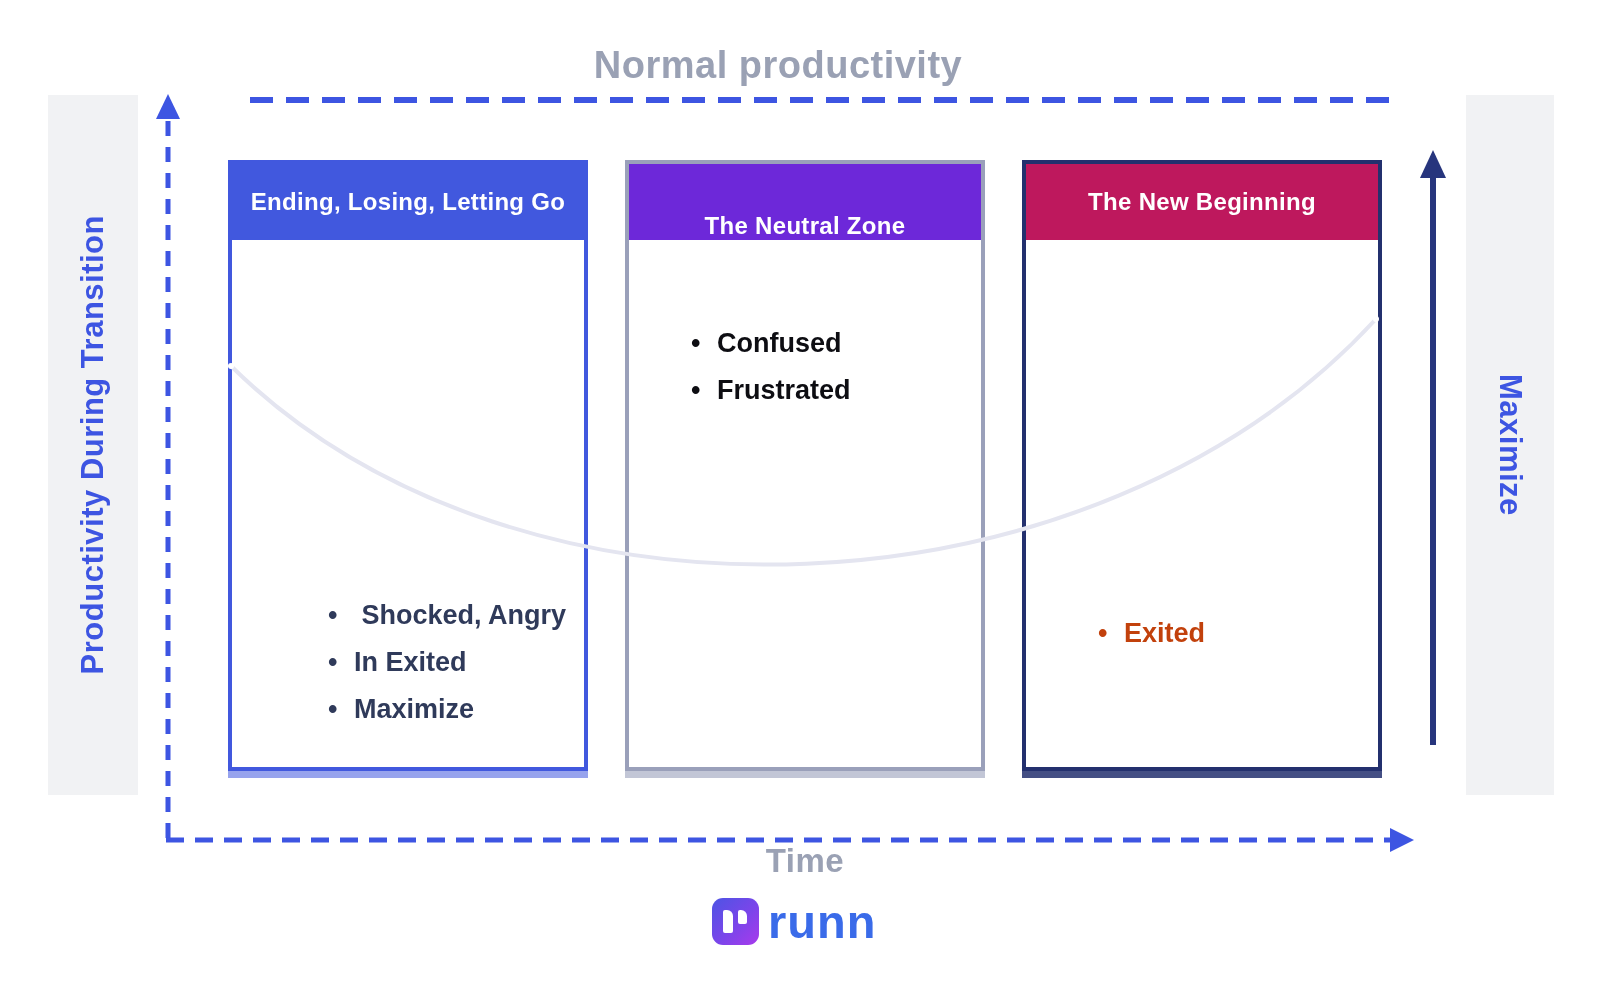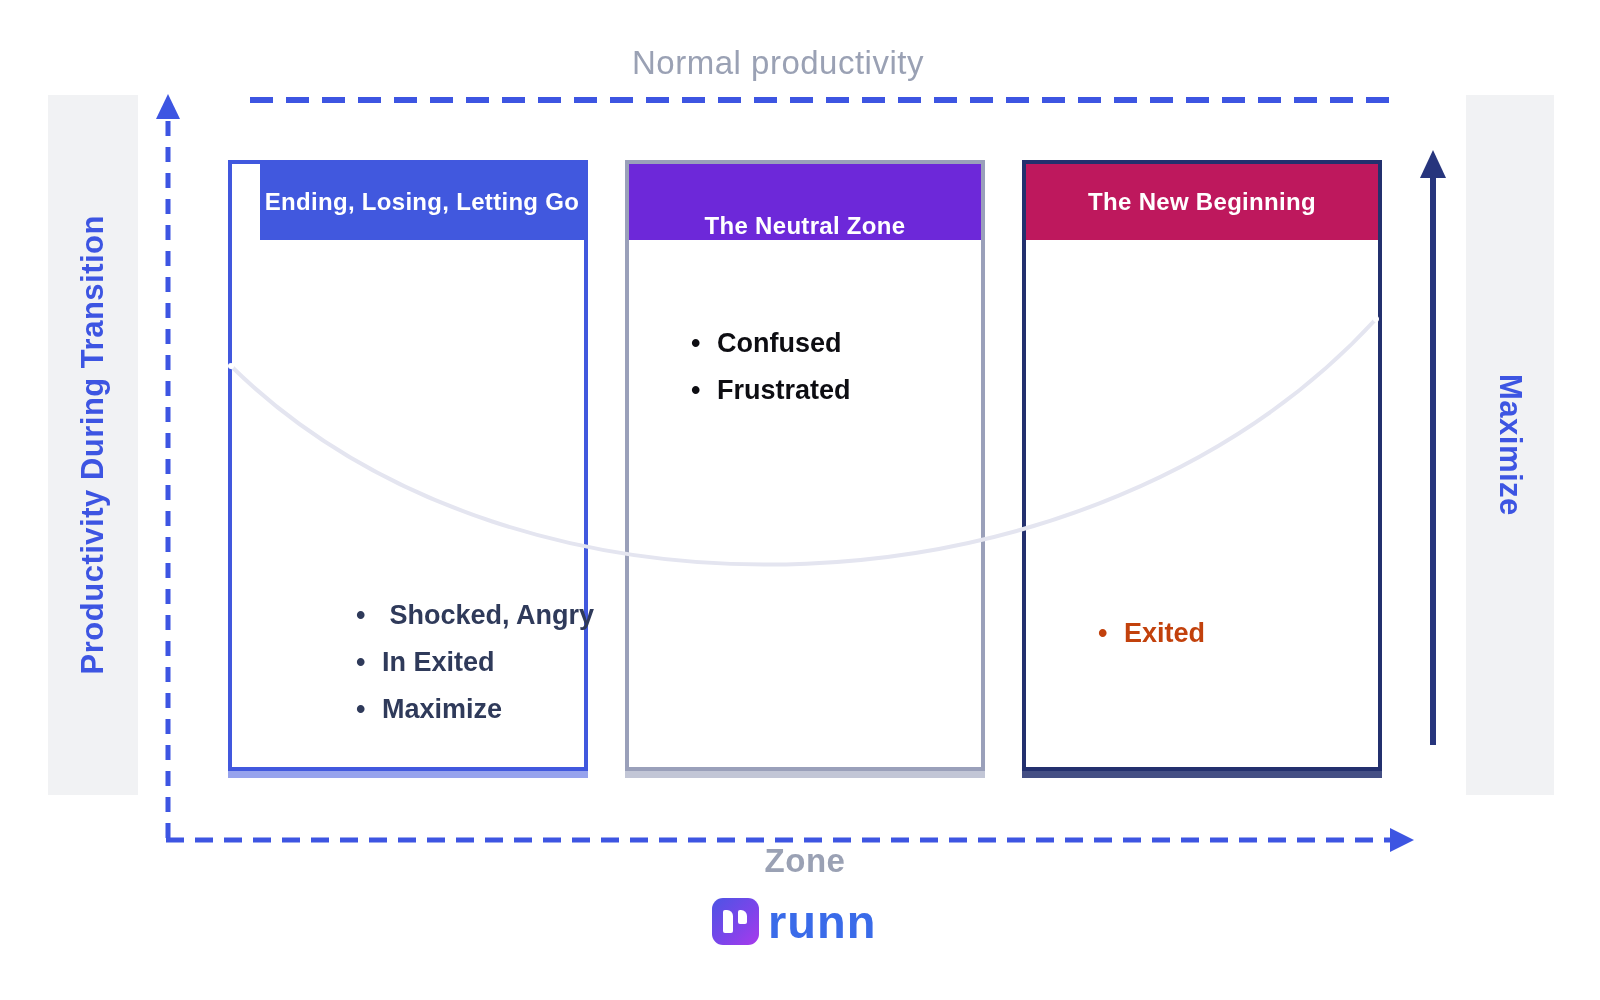--- a/index.html
+++ b/index.html
@@ -12,28 +12,28 @@
   .rail { position:absolute; top:95px; height:700px; background:#f1f2f4;
           display:flex; align-items:center; justify-content:center; }
   .rail-left  { left:48px;  width:90px; }
   .rail-right { left:1466px; width:88px; }
   .rail-label { color:#3d55e2; font-weight:bold; font-size:31px; letter-spacing:0.5px; }
   .rail-left .rail-label  { writing-mode:vertical-rl; transform:rotate(180deg); }
   .rail-right .rail-label { writing-mode:vertical-rl; }
 
   
   .top-label  { position:absolute; left:478px; top:44px;  width:600px; text-align:center;
-                font-size:33px; font-weight:normal; color:#9aa1b4; letter-spacing:0.5px; }
+                font-size:38px; font-weight:bold; color:#9aa1b4; letter-spacing:0.5px; }
   .time-label { position:absolute; left:505px; top:842px; width:600px; text-align:center;
                 font-size:33px; font-weight:bold; color:#9aa1b4; letter-spacing:0.5px; }
 
   
   .card { position:absolute; top:160px; height:611px; width:360px; box-sizing:border-box;
           background:#ffffff; border:4px solid; }
-  .card1 { left:228px;  border-color:#4158de; box-shadow:0 7px 0 rgba(65,88,222,0.55);padding-left:28px; }
+  .card1 { left:228px;  border-color:#4158de; box-shadow:0 7px 0 rgba(65,88,222,0.55); }
   .card2 { left:625px;  border-color:#9aa0ba; box-shadow:0 7px 0 rgba(154,160,186,0.60); }
   .card3 { left:1022px; border-color:#23306e; box-shadow:0 7px 0 rgba(35,48,110,0.85); }
   .card-header { height:76px; display:flex; align-items:center; justify-content:center;
                  color:#ffffff; font-size:24px; font-weight:bold; letter-spacing:0.3px; }
   .card1 .card-header { background:#4158de; }
   .card2 .card-header { background:#6d28d9;align-items:flex-end; }
   .card3 .card-header { background:#be185d; }
 
   .bullets { list-style:none; margin:0; font-weight:bold; font-size:27px; }
   .bullets li { position:relative; padding-left:30px; line-height:47px; white-space:pre; }
@@ -107,21 +107,21 @@
     <line x1="166" y1="840" x2="1392" y2="840" stroke="#3d55e2" stroke-width="5" stroke-dasharray="18 11"></line>
     <polygon points="1414,840 1390,828 1390,852" fill="#3d55e2"></polygon>
     <line x1="250" y1="100" x2="1392" y2="100" stroke="#3d55e2" stroke-width="6" stroke-dasharray="23 13"></line>
     <path d="M 231 366 C 520 650 1095 625 1376 319" fill="none" stroke="#e4e5f0" stroke-width="4"></path>
     <circle cx="231" cy="366" r="3" fill="#ffffff"></circle>
     <circle cx="1376" cy="319" r="3" fill="#ffffff"></circle>
     <line x1="1433" y1="745" x2="1433" y2="176" stroke="#27357d" stroke-width="6"></line>
     <polygon points="1433,150 1420,178 1446,178" fill="#27357d"></polygon>
   </svg>
 
-  <div class="time-label">Zone</div>
+  <div class="time-label">Time</div>
 
   <div class="logo">
     <div class="logo-icon">
       <div class="logo-r-tall"></div>
       <div class="logo-r-short"></div>
     </div>
     <span class="logo-word">runn</span>
   </div>
 
 </div>

